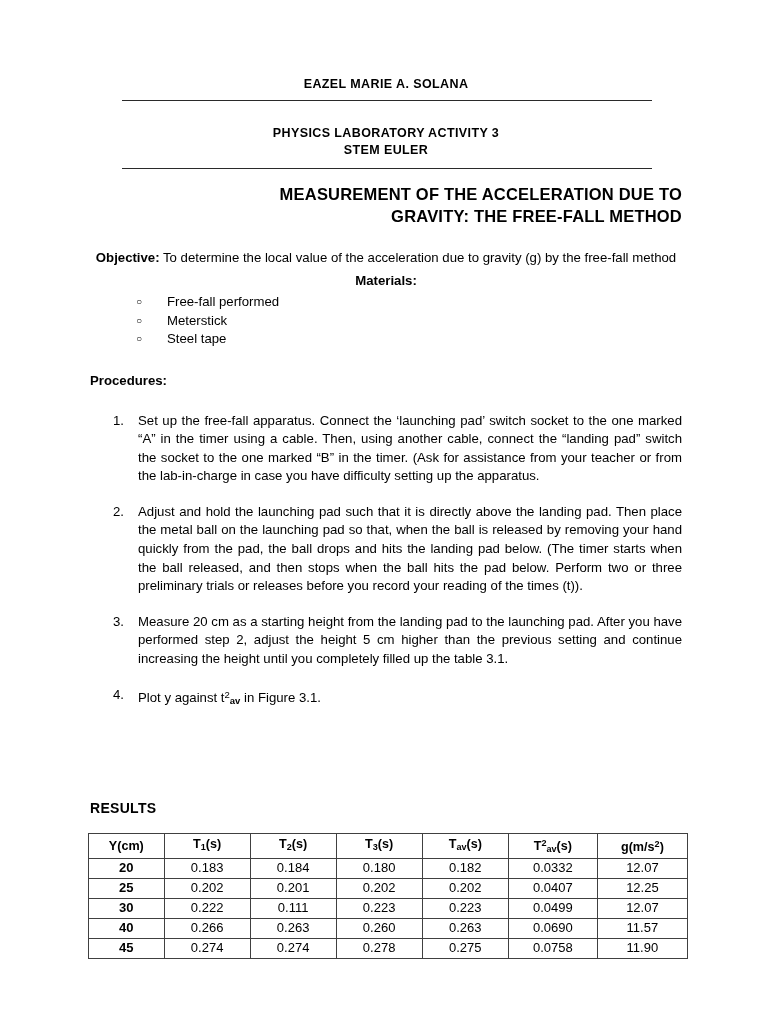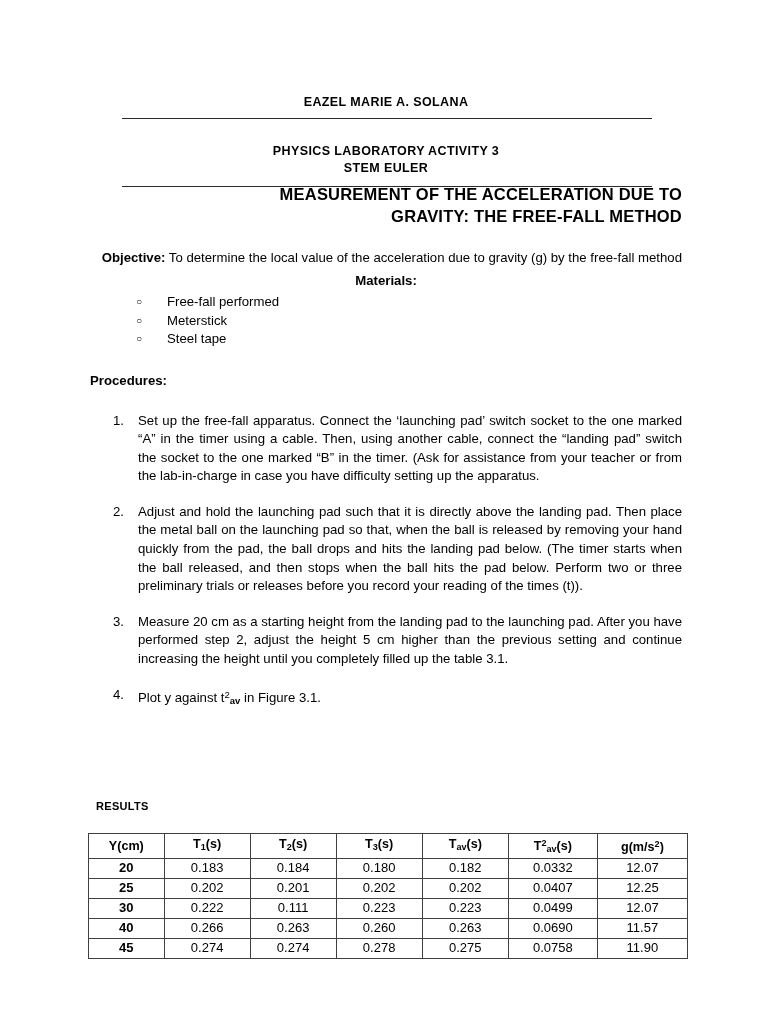--- a/index.html
+++ b/index.html
@@ -20,21 +20,21 @@
     left: 0; top: 0;
     width: 768px;
     height: 1024px;
     background: #fff;
   }
 
   
   .doc-header {
     position: absolute;
     left: 90px;
-    top: 94px;
+    top: 76px;
     width: 592px;
   }
   .author-line {
     text-align: center;
     font-size: 12.5px;
     font-weight: bold;
     letter-spacing: 0.4px;
     line-height: 16px;
   }
   .rule {
@@ -72,21 +72,21 @@
   
   .body-block {
     position: absolute;
     left: 90px;
     top: 248px;
     width: 592px;
     font-size: 13.2px;
     line-height: 19px;
   }
   .objective {
-    text-align: right;
+    text-align: center;
     margin: 0;
   }
   .objective b { font-weight: bold; }
 
   .section-label {
     font-weight: bold;
     font-size: 13.2px;
     margin: 0;
   }
   .materials-label { margin-top: 4px; text-align: center; }
@@ -131,23 +131,23 @@
     top: 0;
     font-size: 13.2px;
   }
   sub { font-size: 0.72em; vertical-align: -0.22em; }
   sup { font-size: 0.72em; vertical-align: 0.42em; }
   .sub-bold { font-weight: bold; }
 
   
   .results-heading {
     position: absolute;
-    left: 96px;
+    left: 90px;
     top: 800px;
-    font-size: 11px;
+    font-size: 14px;
     font-weight: bold;
     letter-spacing: 0.3px;
   }
   .results-table {
     position: absolute;
     left: 88px;
     top: 833px;
     width: 600px;
     border-collapse: collapse;
     font-size: 13px;

